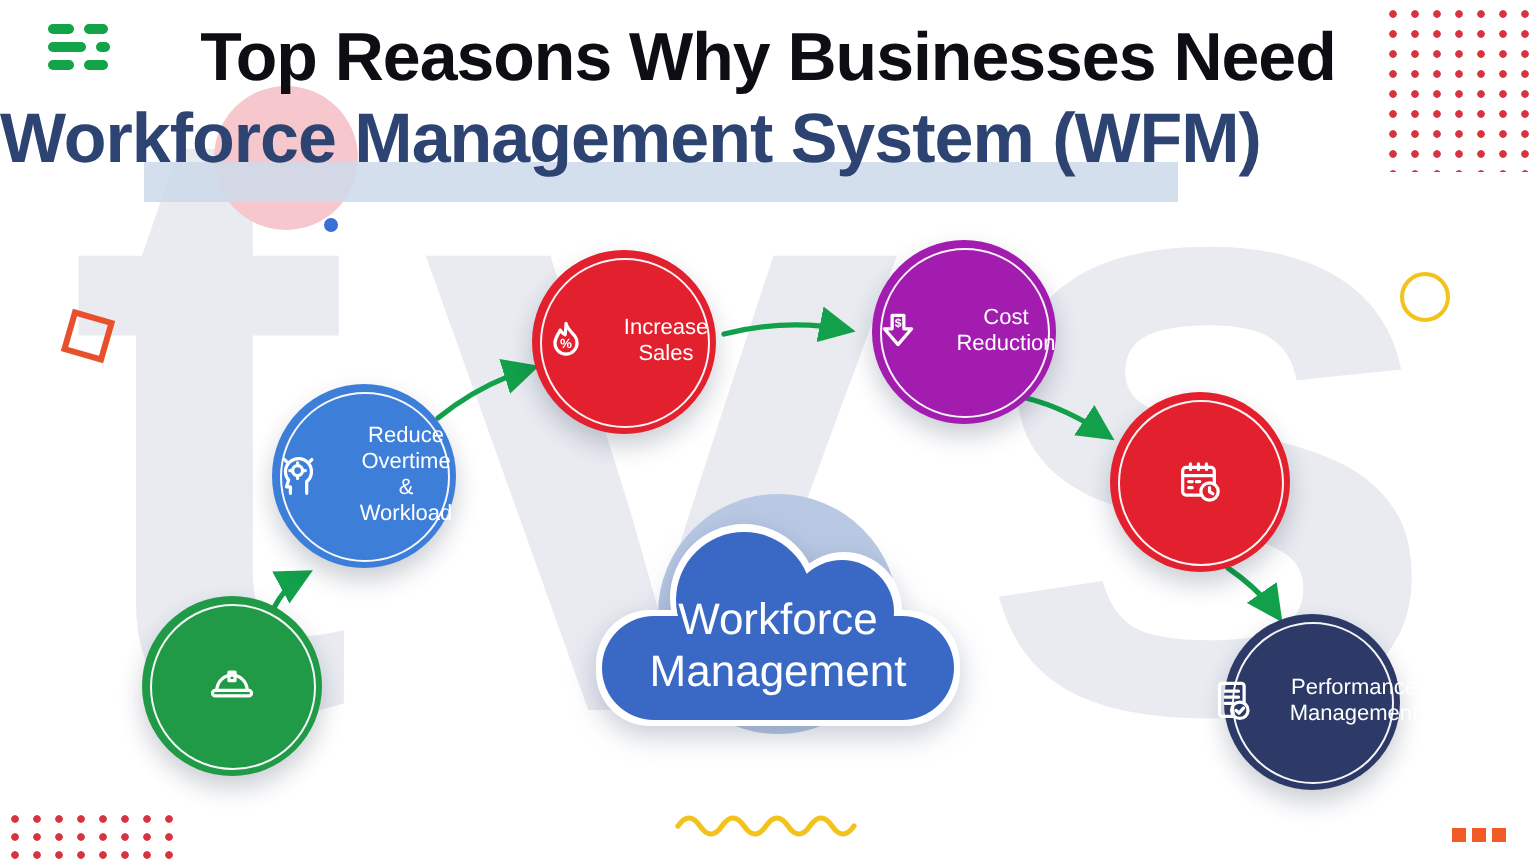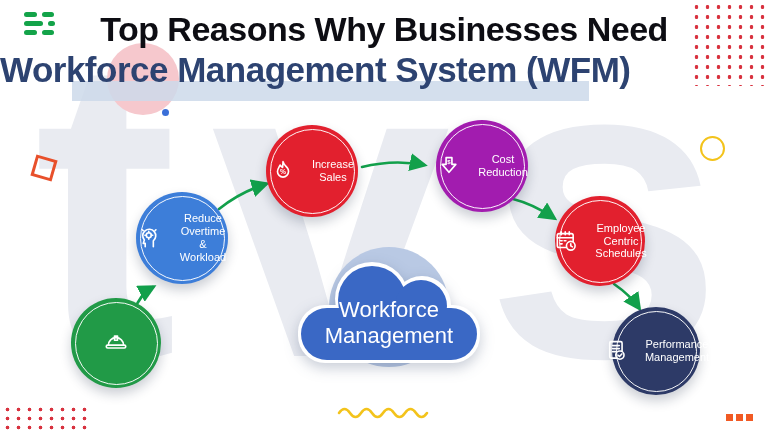--- a/index.html
+++ b/index.html
@@ -200,23 +200,20 @@
         <span class="icon">
           <svg width="26" height="26" viewBox="0 0 24 24">
             <rect x="4" y="5.2" width="14.6" height="12.8" rx="1.6"></rect>
             <path d="M4 9h14.6"></path>
             <path d="M7.6 3.6v2.6M11.3 3.6v2.6M15 3.6v2.6"></path>
             <path d="M6.8 11.8h1.6M10.3 11.8h1.6M6.8 14.6h1.6"></path>
             <circle class="fillbg" cx="16.4" cy="16.4" r="4"></circle>
             <path d="M16.4 14.6v1.9l1.5.9"></path>
           </svg>
         </span>
-        <span class="label">Employee
-Centric
-Schedules</span>
       </div>
       <div class="node n5" style="background: rgb(45, 58, 103); --node-c: #2d3a67;">
         <span class="ring"></span>
         <span class="icon">
           <svg width="26" height="26" viewBox="0 0 24 24">
             <rect x="6.2" y="3.4" width="11.4" height="15.2" rx="1.2"></rect>
             <path d="M8.8 7h6.2M8.8 9.8h6.2M8.8 12.6h3.4"></path>
             <circle class="fillbg" cx="15.6" cy="15.8" r="3.8"></circle>
             <path d="M13.9 15.9l1.3 1.2 2.2-2.4"></path>
           </svg>

